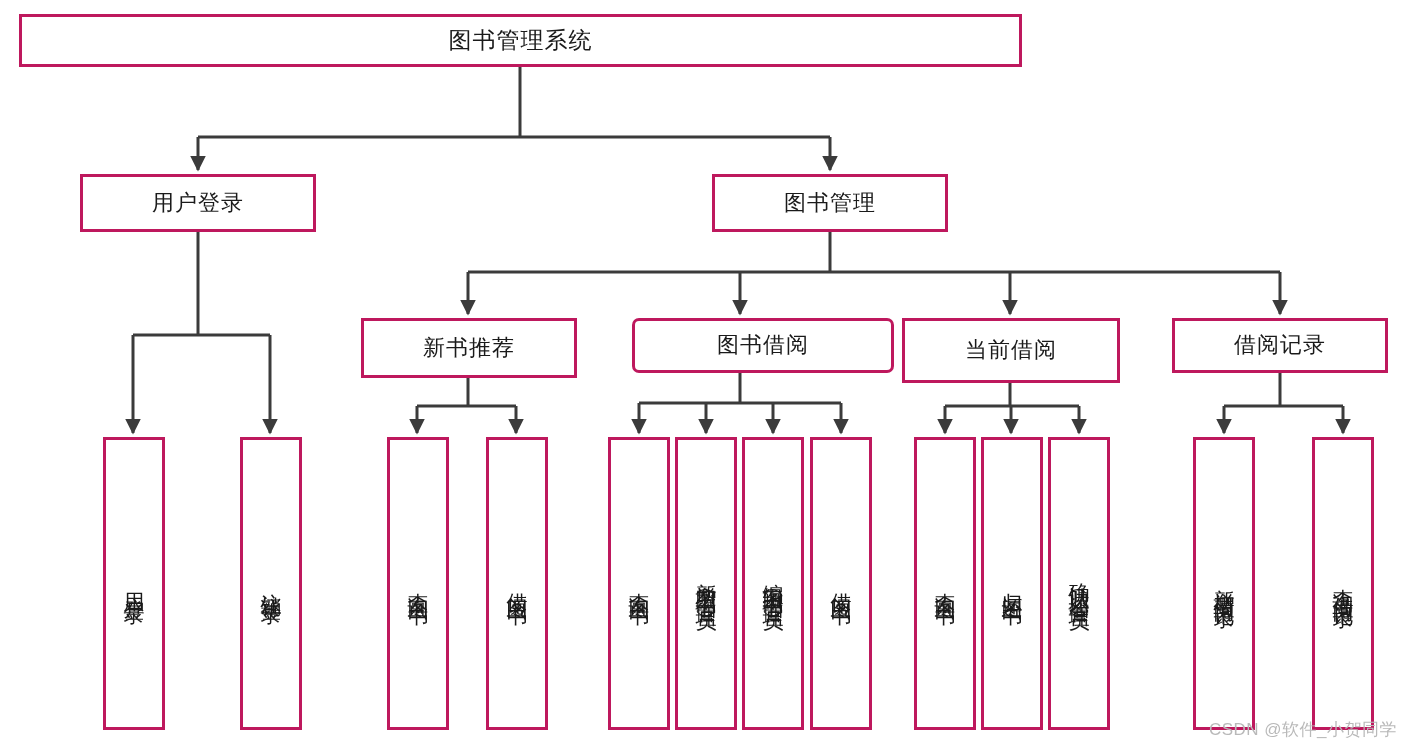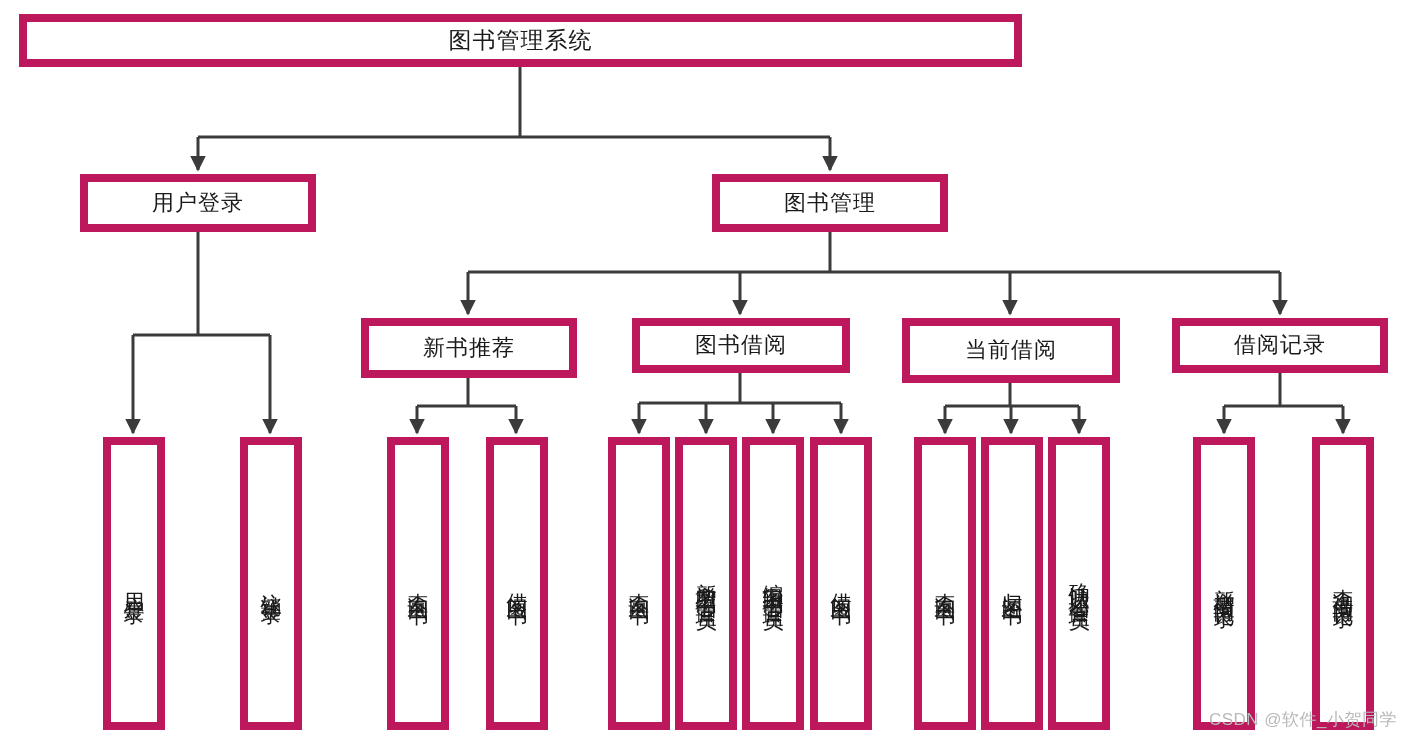--- a/index.html
+++ b/index.html
@@ -22,21 +22,21 @@
     position: absolute;
     left: 0;
     top: 0;
     width: 1405px;
     height: 747px;
     pointer-events: none;
   }
   .node {
     position: absolute;
     box-sizing: border-box;
-    border: 8px solid #be185d;
+    border: 3px solid #be185d;
     background: #ffffff;
     display: flex;
     align-items: center;
     justify-content: center;
     color: #1a1a1a;
     z-index: 2;
   }
   .node.h {
     font-size: 22px;
     letter-spacing: 1px;
@@ -57,21 +57,21 @@
     white-space: nowrap;
   }
   .node.v .vtext {
     writing-mode: vertical-rl;
     text-orientation: upright;
     display: block;
   }
   .watermark {
     position: absolute;
     right: 8px;
-    bottom: 16px;
+    bottom: 6px;
     font-size: 17px;
     color: #b9b9b9;
     letter-spacing: 0.5px;
     z-index: 3;
     white-space: nowrap;
   }
 </style>
 </head>
 <body>
 
@@ -138,21 +138,21 @@
   </div>
 
   <div class="node h" style="left:712px; top:174px; width:236px; height:58px;">
     <span>图书管理</span>
   </div>
 
   <div class="node h" style="left:361px; top:318px; width:216px; height:60px;">
     <span>新书推荐</span>
   </div>
 
-  <div class="node h" style="left:632px; top:318px; width:218px; height:55px;">
+  <div class="node h" style="left:632px; top:318px; width:262px; height:55px;border-radius:7px;">
     <span>图书借阅</span>
   </div>
 
   <div class="node h" style="left:902px; top:318px; width:218px; height:65px;">
     <span>当前借阅</span>
   </div>
 
   <div class="node h" style="left:1172px; top:318px; width:216px; height:55px;">
     <span>借阅记录</span>
   </div>

